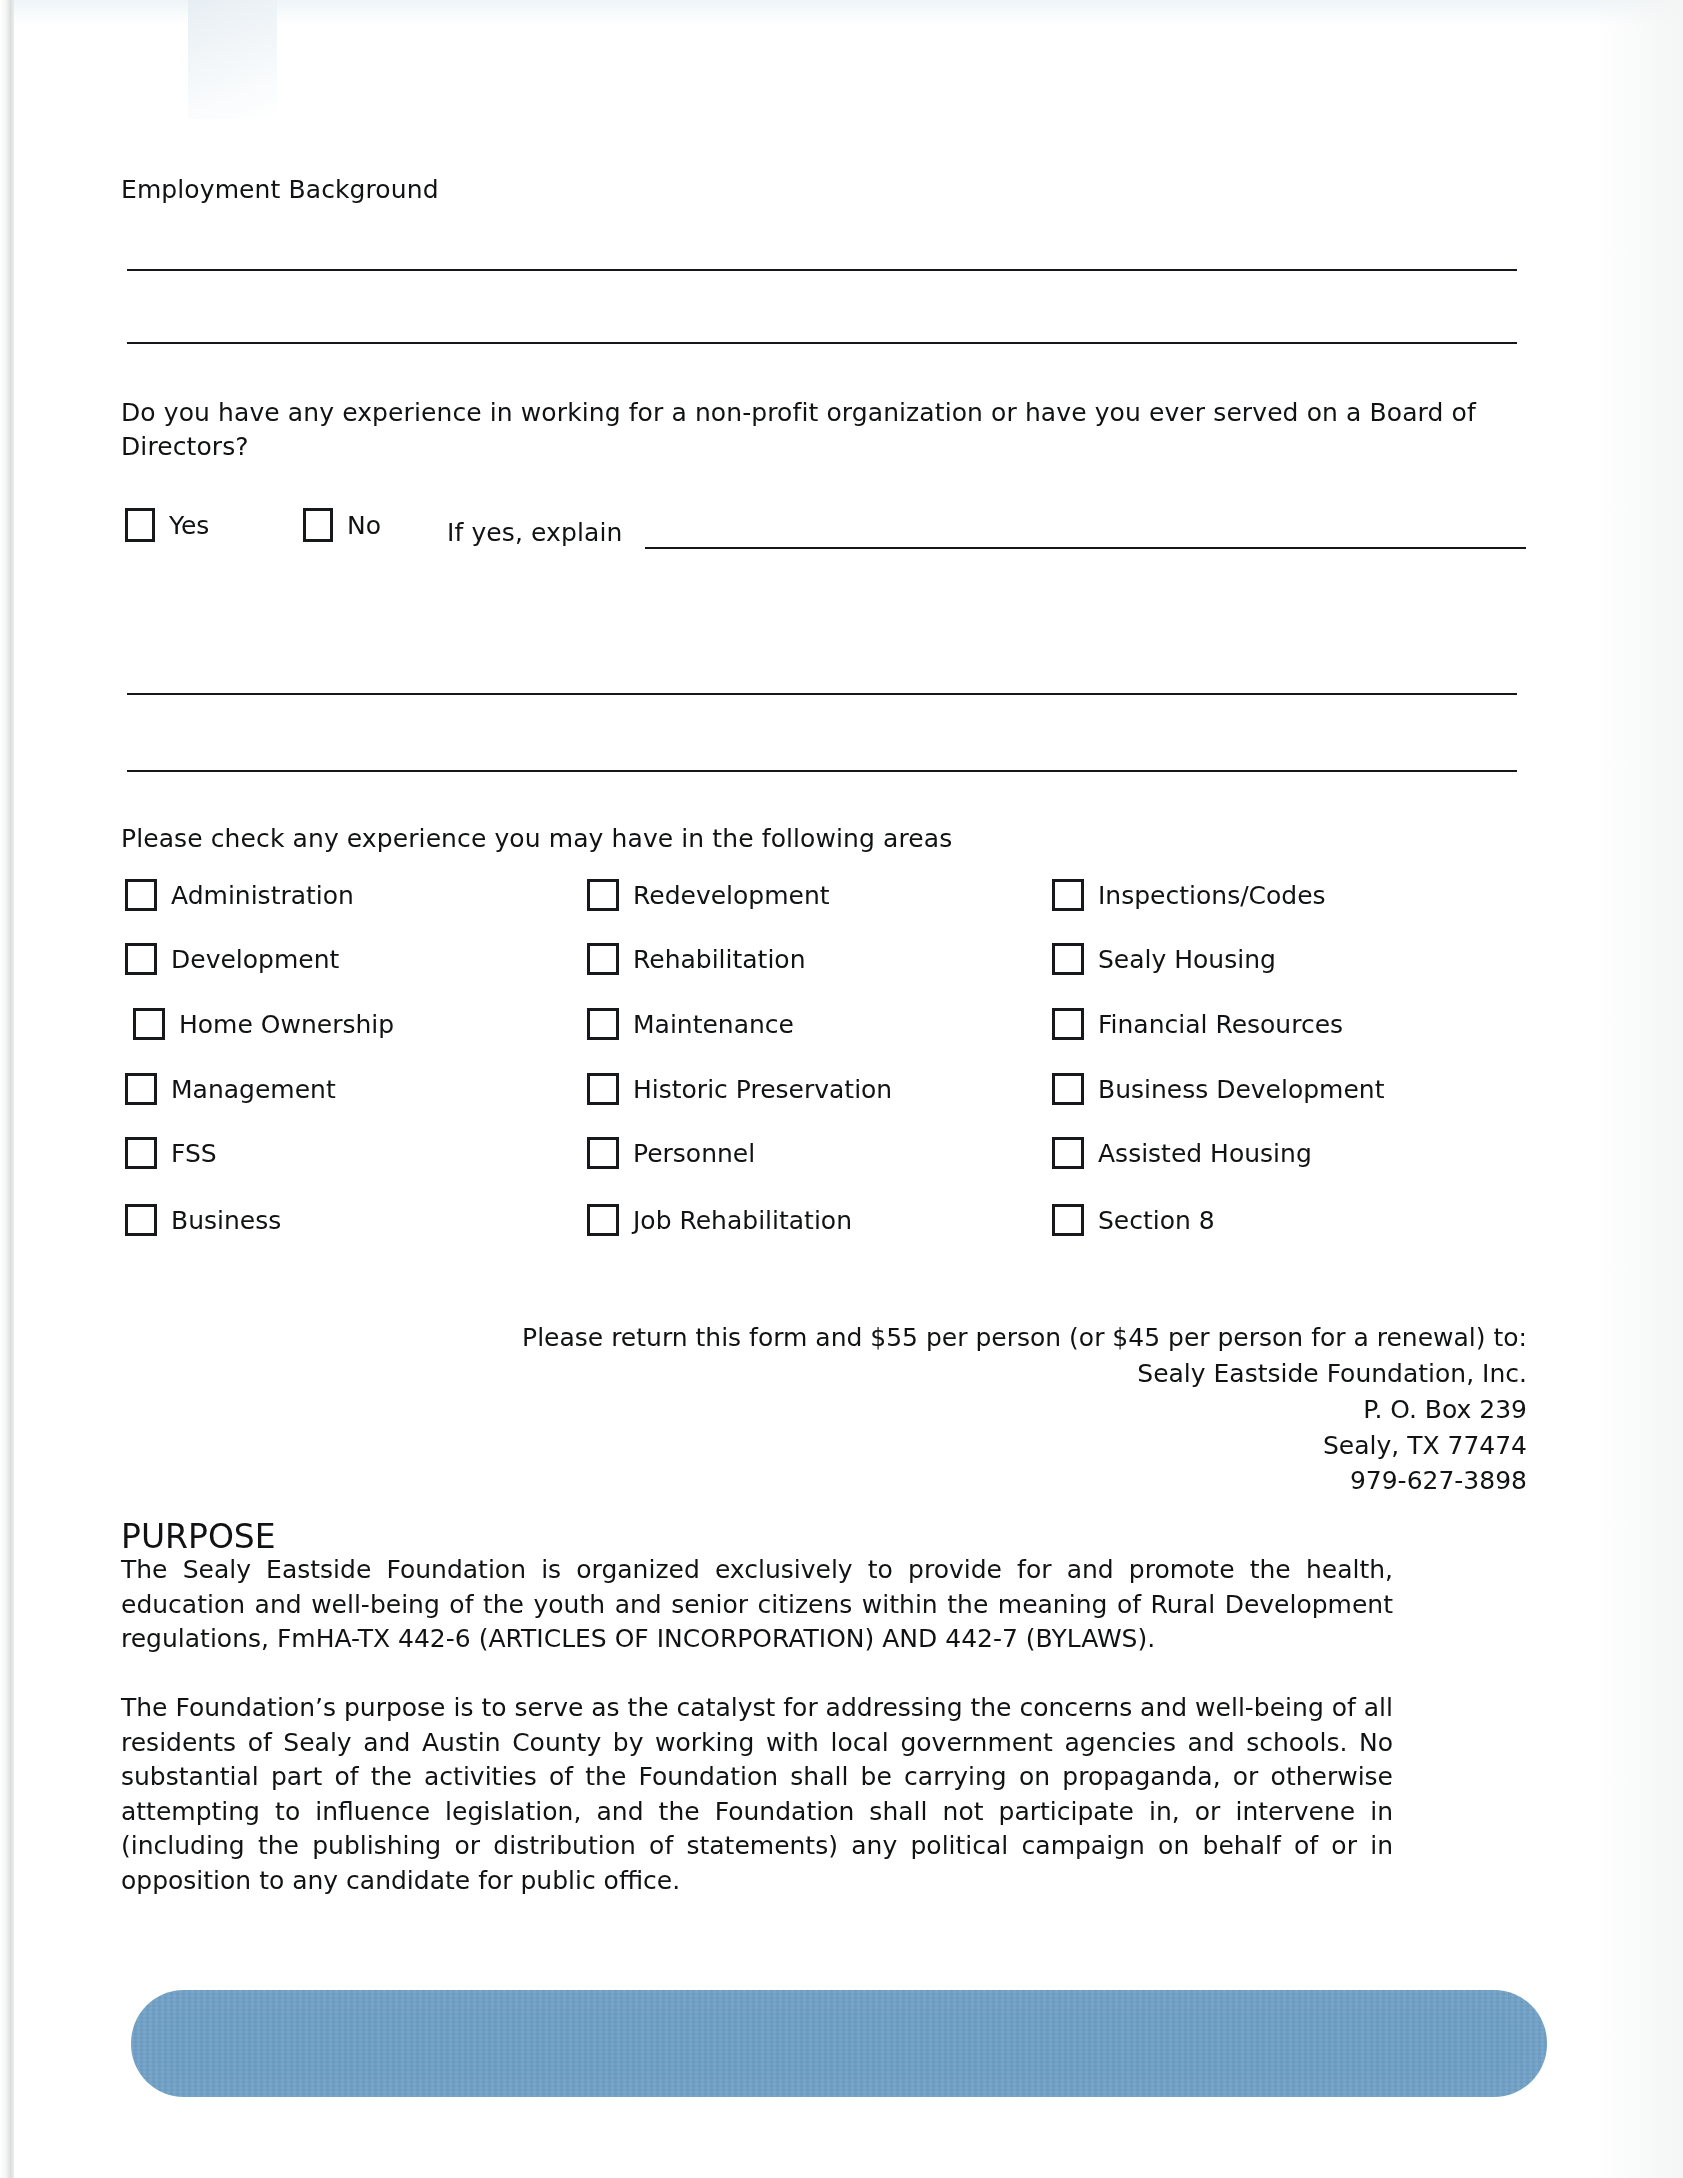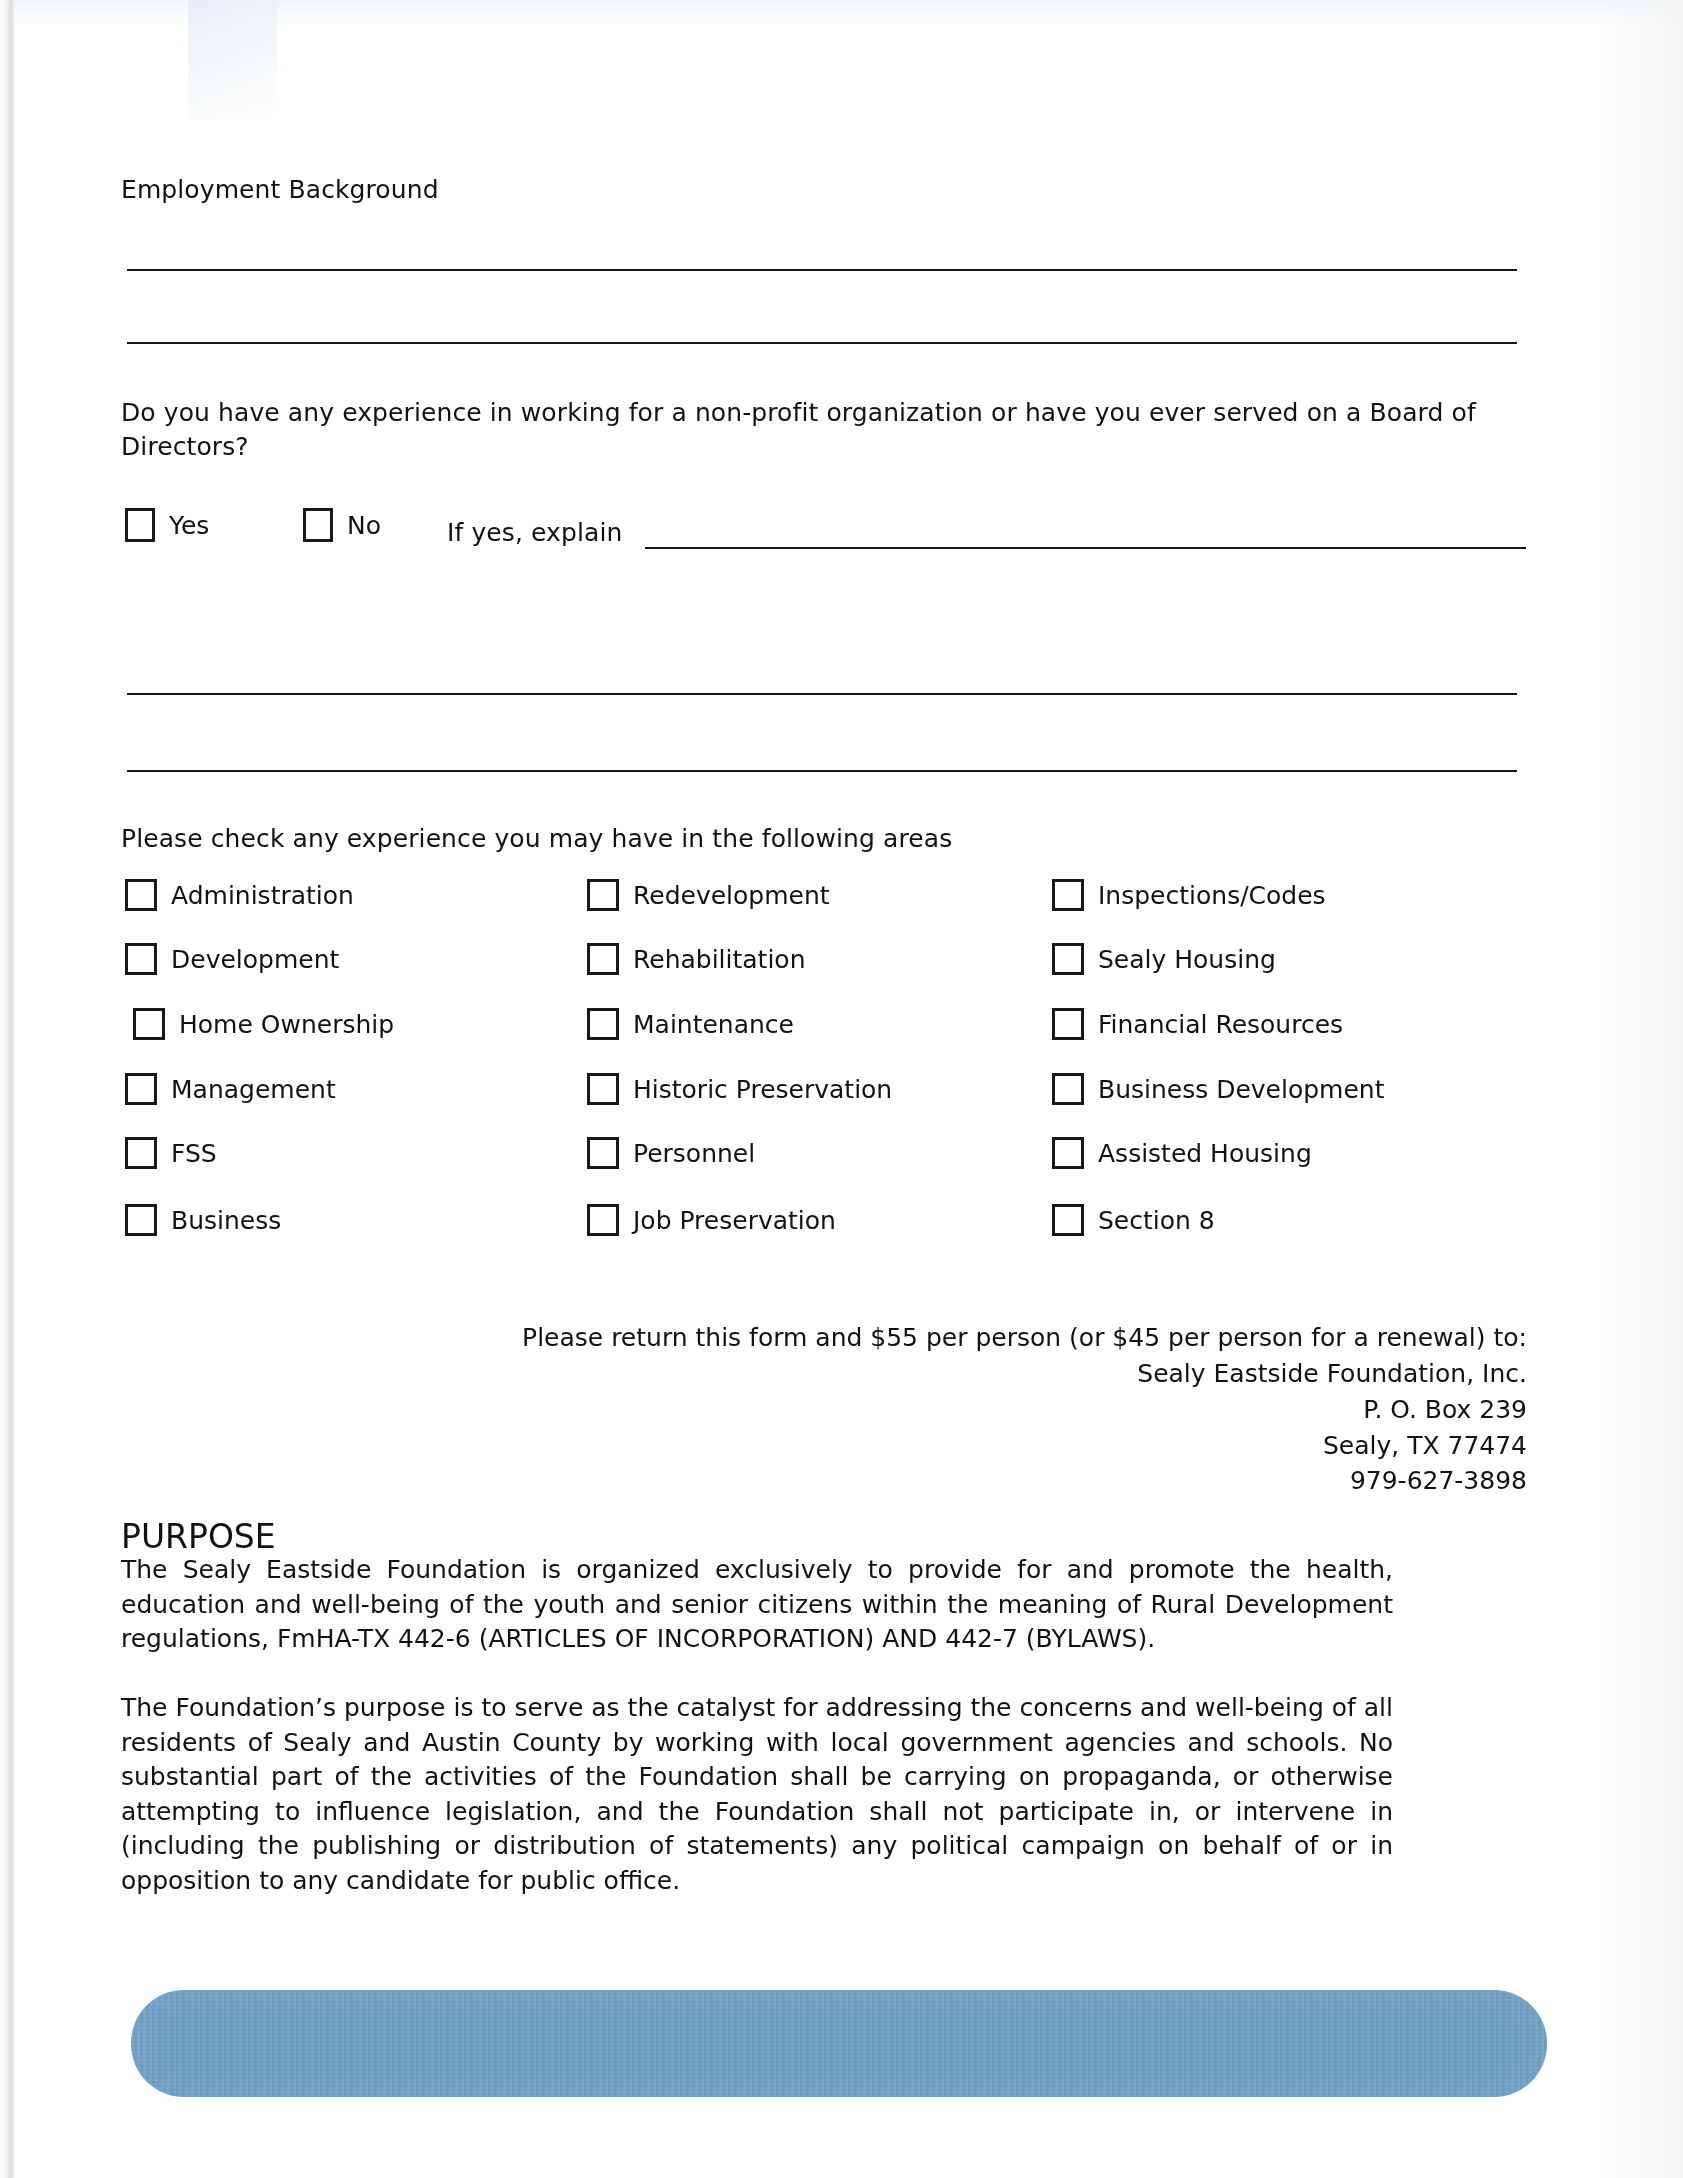--- a/index.html
+++ b/index.html
@@ -215,21 +215,21 @@
     <div class="optrow" style="left:587px; top:1073px;">
       <span class="cbox sq"></span>
       <span class="lbl">Historic Preservation</span>
     </div>
     <div class="optrow" style="left:587px; top:1137px;">
       <span class="cbox sq"></span>
       <span class="lbl">Personnel</span>
     </div>
     <div class="optrow" style="left:587px; top:1204px;">
       <span class="cbox sq"></span>
-      <span class="lbl">Job Preservation</span>
+      <span class="lbl">Job Rehabilitation</span>
     </div>
 
     <div class="optrow" style="left:1052px; top:879px;">
       <span class="cbox sq"></span>
       <span class="lbl">Inspections/Codes</span>
     </div>
     <div class="optrow" style="left:1052px; top:943px;">
       <span class="cbox sq"></span>
       <span class="lbl">Sealy Housing</span>
     </div>

